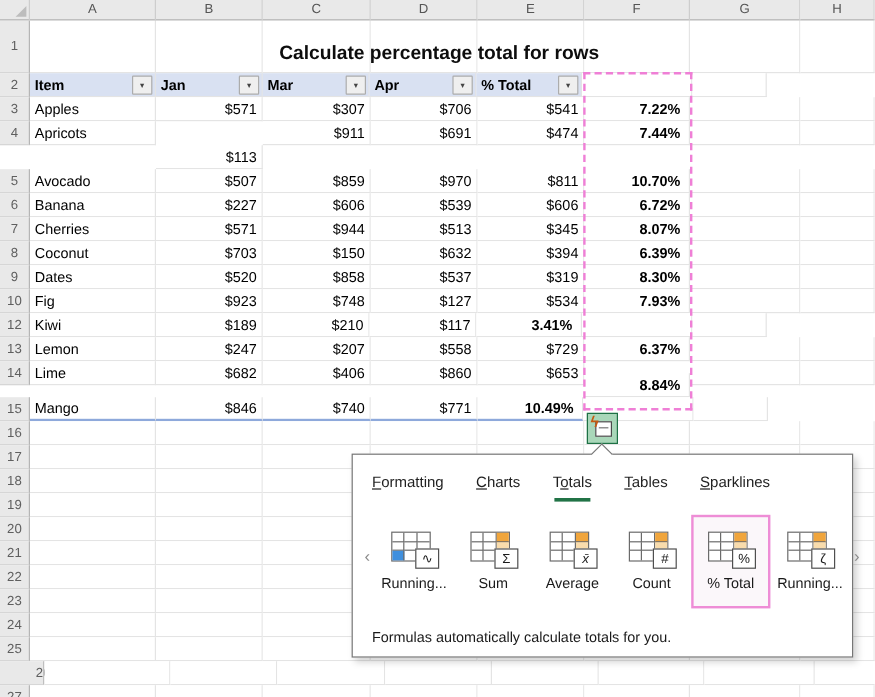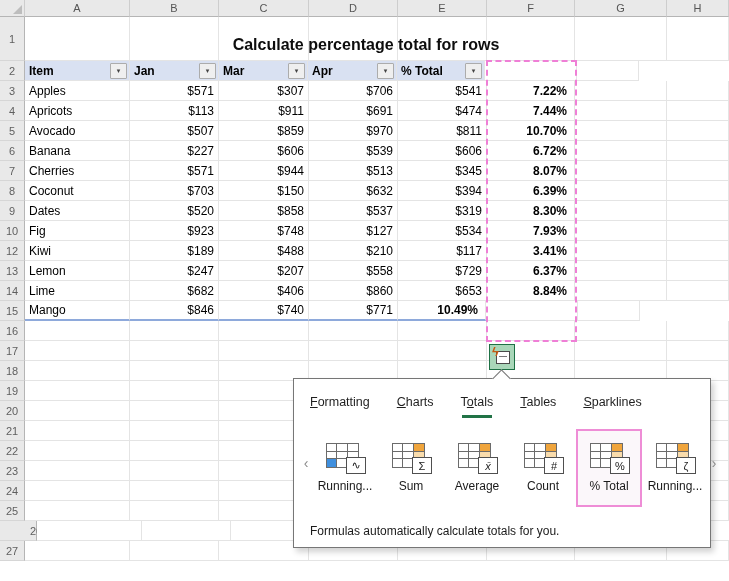--- a/index.html
+++ b/index.html
@@ -137,21 +137,21 @@
         <div class="cell num" style="width: 90px; height: 20px;">$307</div>
         <div class="cell num" style="width: 89px; height: 20px;">$706</div>
         <div class="cell num" style="width: 89px; height: 20px;">$541</div>
         <div class="cell pct" style="width: 88px; height: 20px;">7.22%</div>
         <div class="cell" style="width: 92px; height: 20px;"></div>
         <div class="cell" style="width: 62px; height: 20px;"></div>
       </div>
       <div class="sheet-row">
         <div class="rowhdr" style="width: 25px; height: 20px;">4</div>
         <div class="cell" style="width: 105px; height: 20px;">Apricots</div>
-        <div class="cell num" style="width: 89px; height: 20px;">$113</div>
+        <div class="cell num" style="width: 89px; height: 20px; margin-top: 20px;">$113</div>
         <div class="cell num" style="width: 90px; height: 20px;">$911</div>
         <div class="cell num" style="width: 89px; height: 20px;">$691</div>
         <div class="cell num" style="width: 89px; height: 20px;">$474</div>
         <div class="cell pct" style="width: 88px; height: 20px;">7.44%</div>
         <div class="cell" style="width: 92px; height: 20px;"></div>
         <div class="cell" style="width: 62px; height: 20px;"></div>
       </div>
       <div class="sheet-row">
         <div class="rowhdr" style="width: 25px; height: 20px;">5</div>
         <div class="cell" style="width: 105px; height: 20px;">Avocado</div>
@@ -215,21 +215,20 @@
         <div class="cell num" style="width: 89px; height: 20px;">$127</div>
         <div class="cell num" style="width: 89px; height: 20px;">$534</div>
         <div class="cell pct" style="width: 88px; height: 20px;">7.93%</div>
         <div class="cell" style="width: 92px; height: 20px;"></div>
         <div class="cell" style="width: 62px; height: 20px;"></div>
       </div>
       <div class="sheet-row">
         <div class="rowhdr" style="width: 25px; height: 20px;">12</div>
         <div class="cell" style="width: 105px; height: 20px;">Kiwi</div>
         <div class="cell num" style="width: 89px; height: 20px;">$189</div>
-        <div class="cell num" style="width: 90px; height: 20px;">$488</div>
         <div class="cell num" style="width: 89px; height: 20px;">$210</div>
         <div class="cell num" style="width: 89px; height: 20px;">$117</div>
         <div class="cell pct" style="width: 88px; height: 20px;">3.41%</div>
         <div class="cell" style="width: 92px; height: 20px;"></div>
         <div class="cell" style="width: 62px; height: 20px;"></div>
       </div>
       <div class="sheet-row">
         <div class="rowhdr" style="width: 25px; height: 20px;">13</div>
         <div class="cell" style="width: 105px; height: 20px;">Lemon</div>
         <div class="cell num" style="width: 89px; height: 20px;">$247</div>
@@ -240,21 +239,21 @@
         <div class="cell" style="width: 92px; height: 20px;"></div>
         <div class="cell" style="width: 62px; height: 20px;"></div>
       </div>
       <div class="sheet-row">
         <div class="rowhdr" style="width: 25px; height: 20px;">14</div>
         <div class="cell" style="width: 105px; height: 20px;">Lime</div>
         <div class="cell num" style="width: 89px; height: 20px;">$682</div>
         <div class="cell num" style="width: 90px; height: 20px;">$406</div>
         <div class="cell num" style="width: 89px; height: 20px;">$860</div>
         <div class="cell num" style="width: 89px; height: 20px;">$653</div>
-        <div class="cell pct" style="width: 88px; height: 20px;">8.84%</div>
+        <div class="cell pct" style="width: 88px; height: 20px; margin-top: 10px;">8.84%</div>
         <div class="cell" style="width: 92px; height: 20px;"></div>
         <div class="cell" style="width: 62px; height: 20px;"></div>
       </div>
       <div class="sheet-row">
         <div class="rowhdr" style="width: 25px; height: 20px;">15</div>
         <div class="cell tbl-bottom" style="width: 105px; height: 20px;">Mango</div>
         <div class="cell num tbl-bottom" style="width: 89px; height: 20px;">$846</div>
         <div class="cell num tbl-bottom" style="width: 90px; height: 20px;">$740</div>
         <div class="cell num tbl-bottom" style="width: 89px; height: 20px;">$771</div>
         <div class="cell pct tbl-bottom" style="width: 88px; height: 20px;">10.49%</div>

